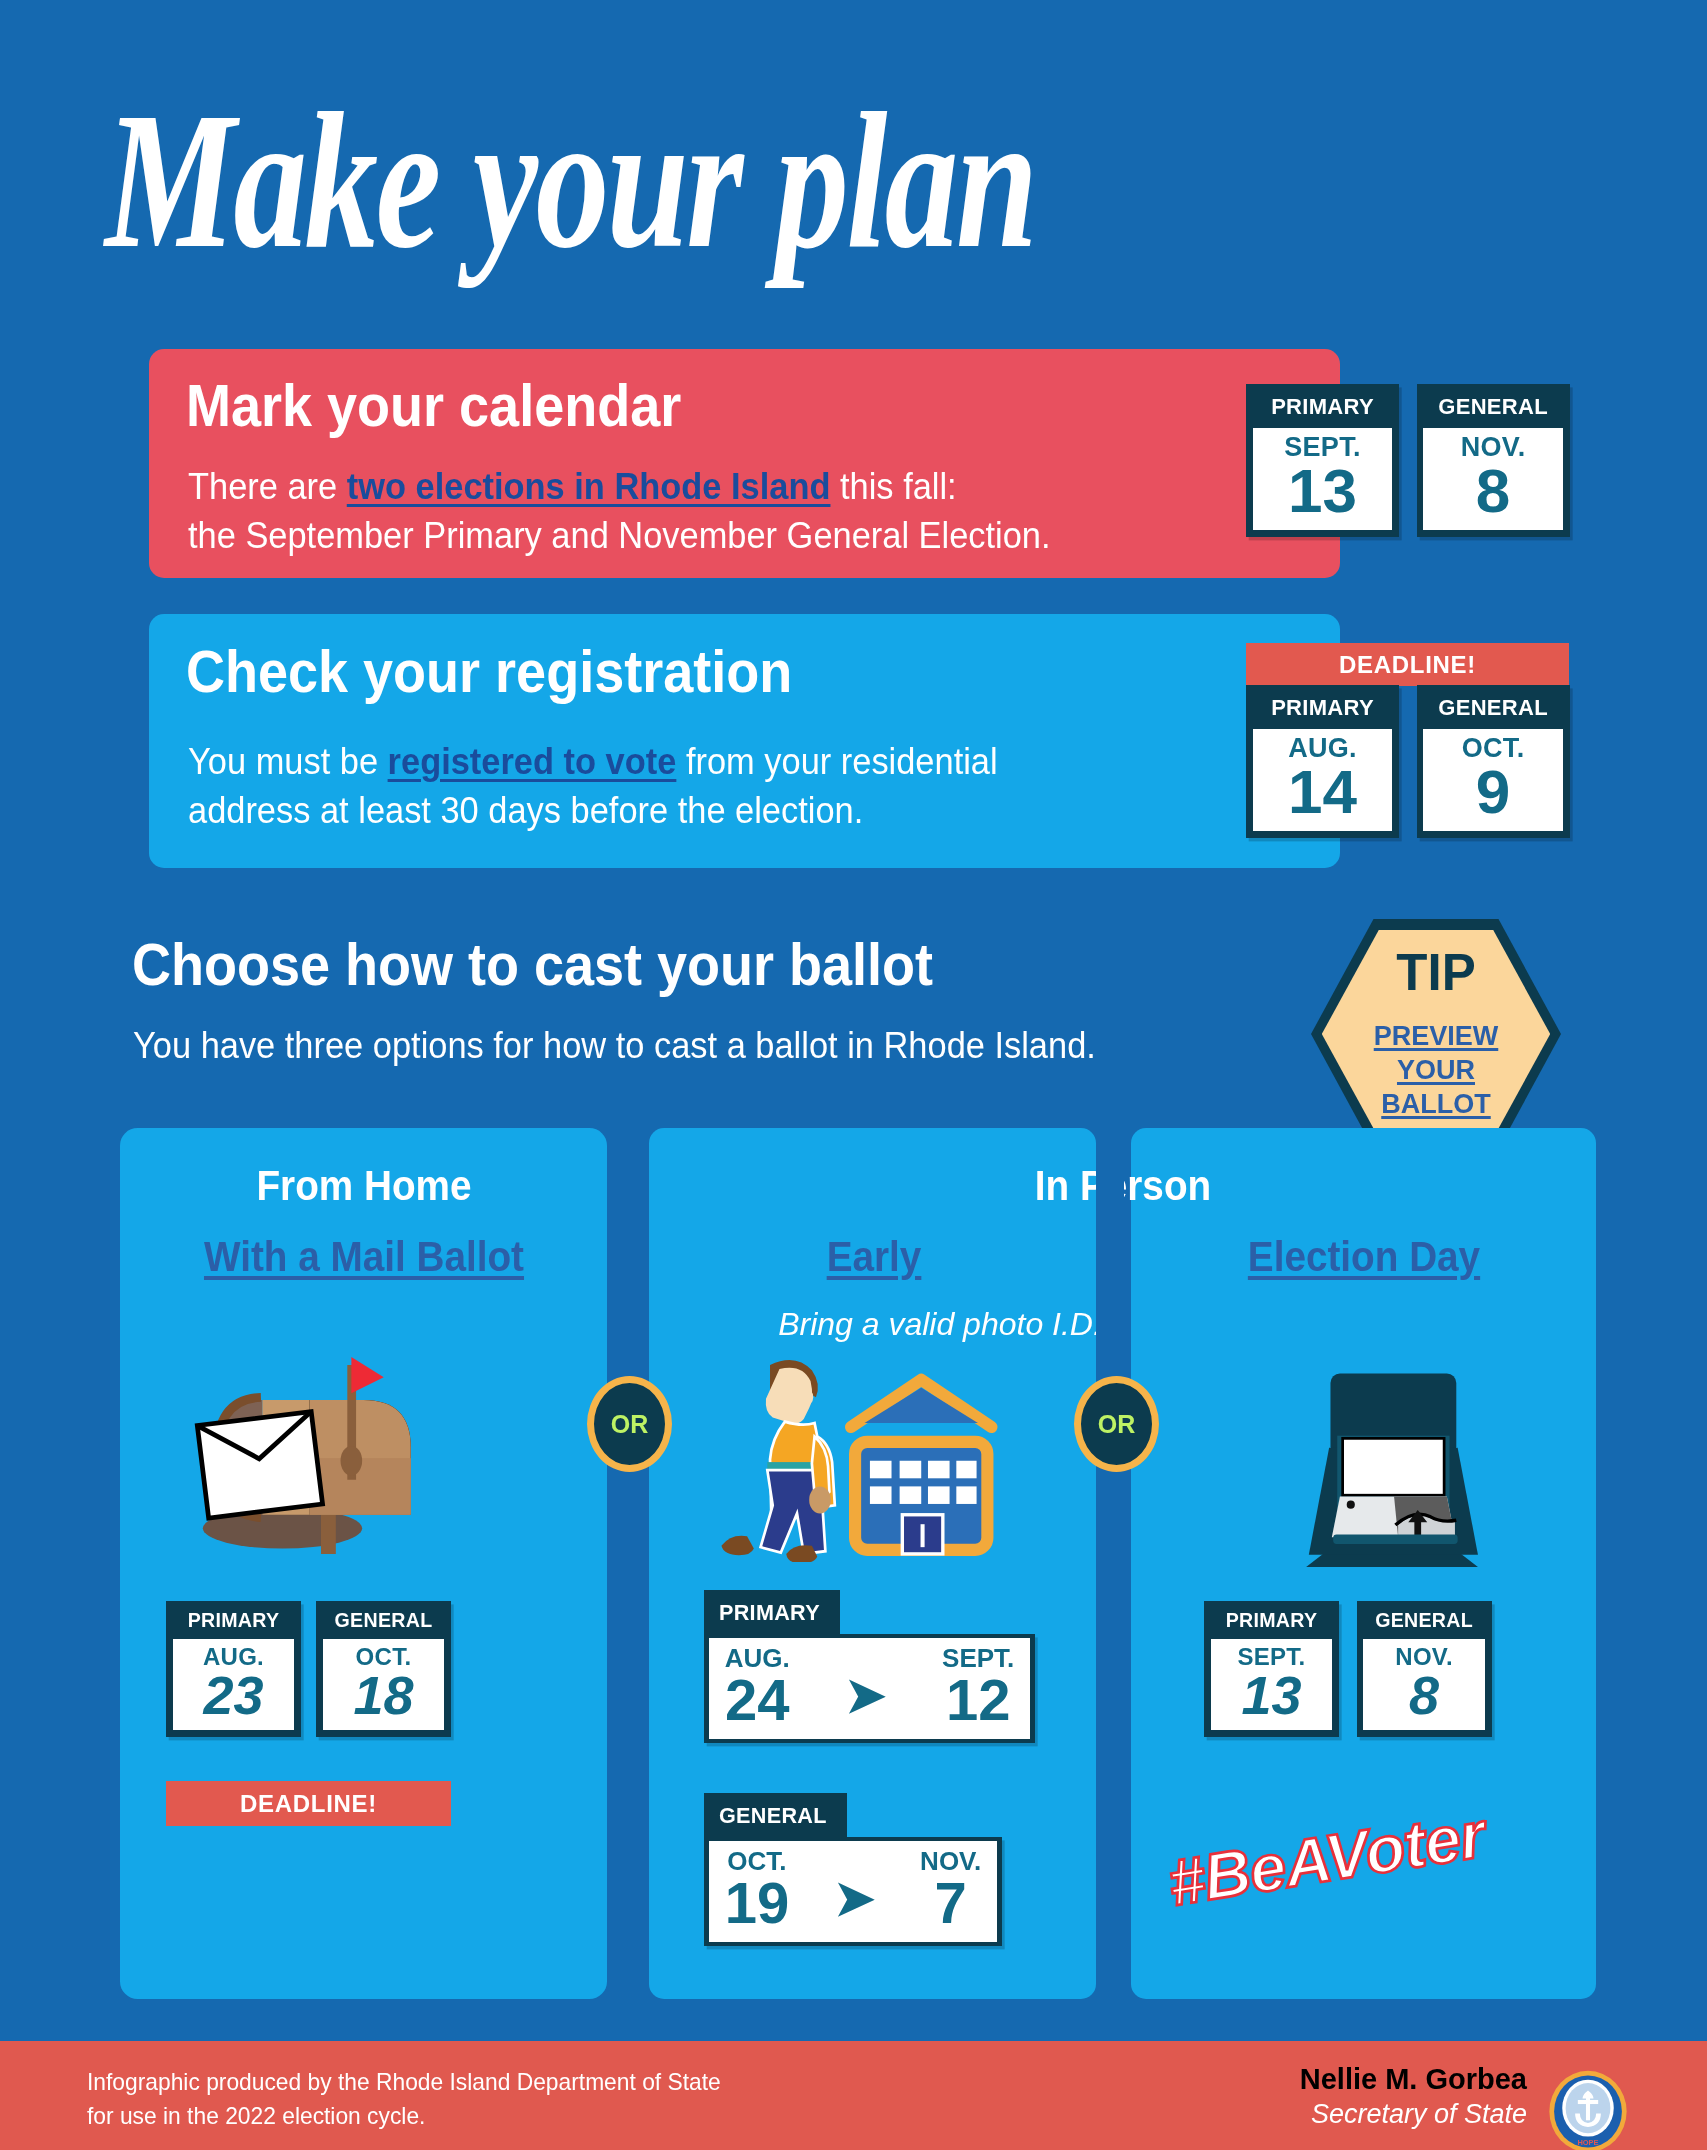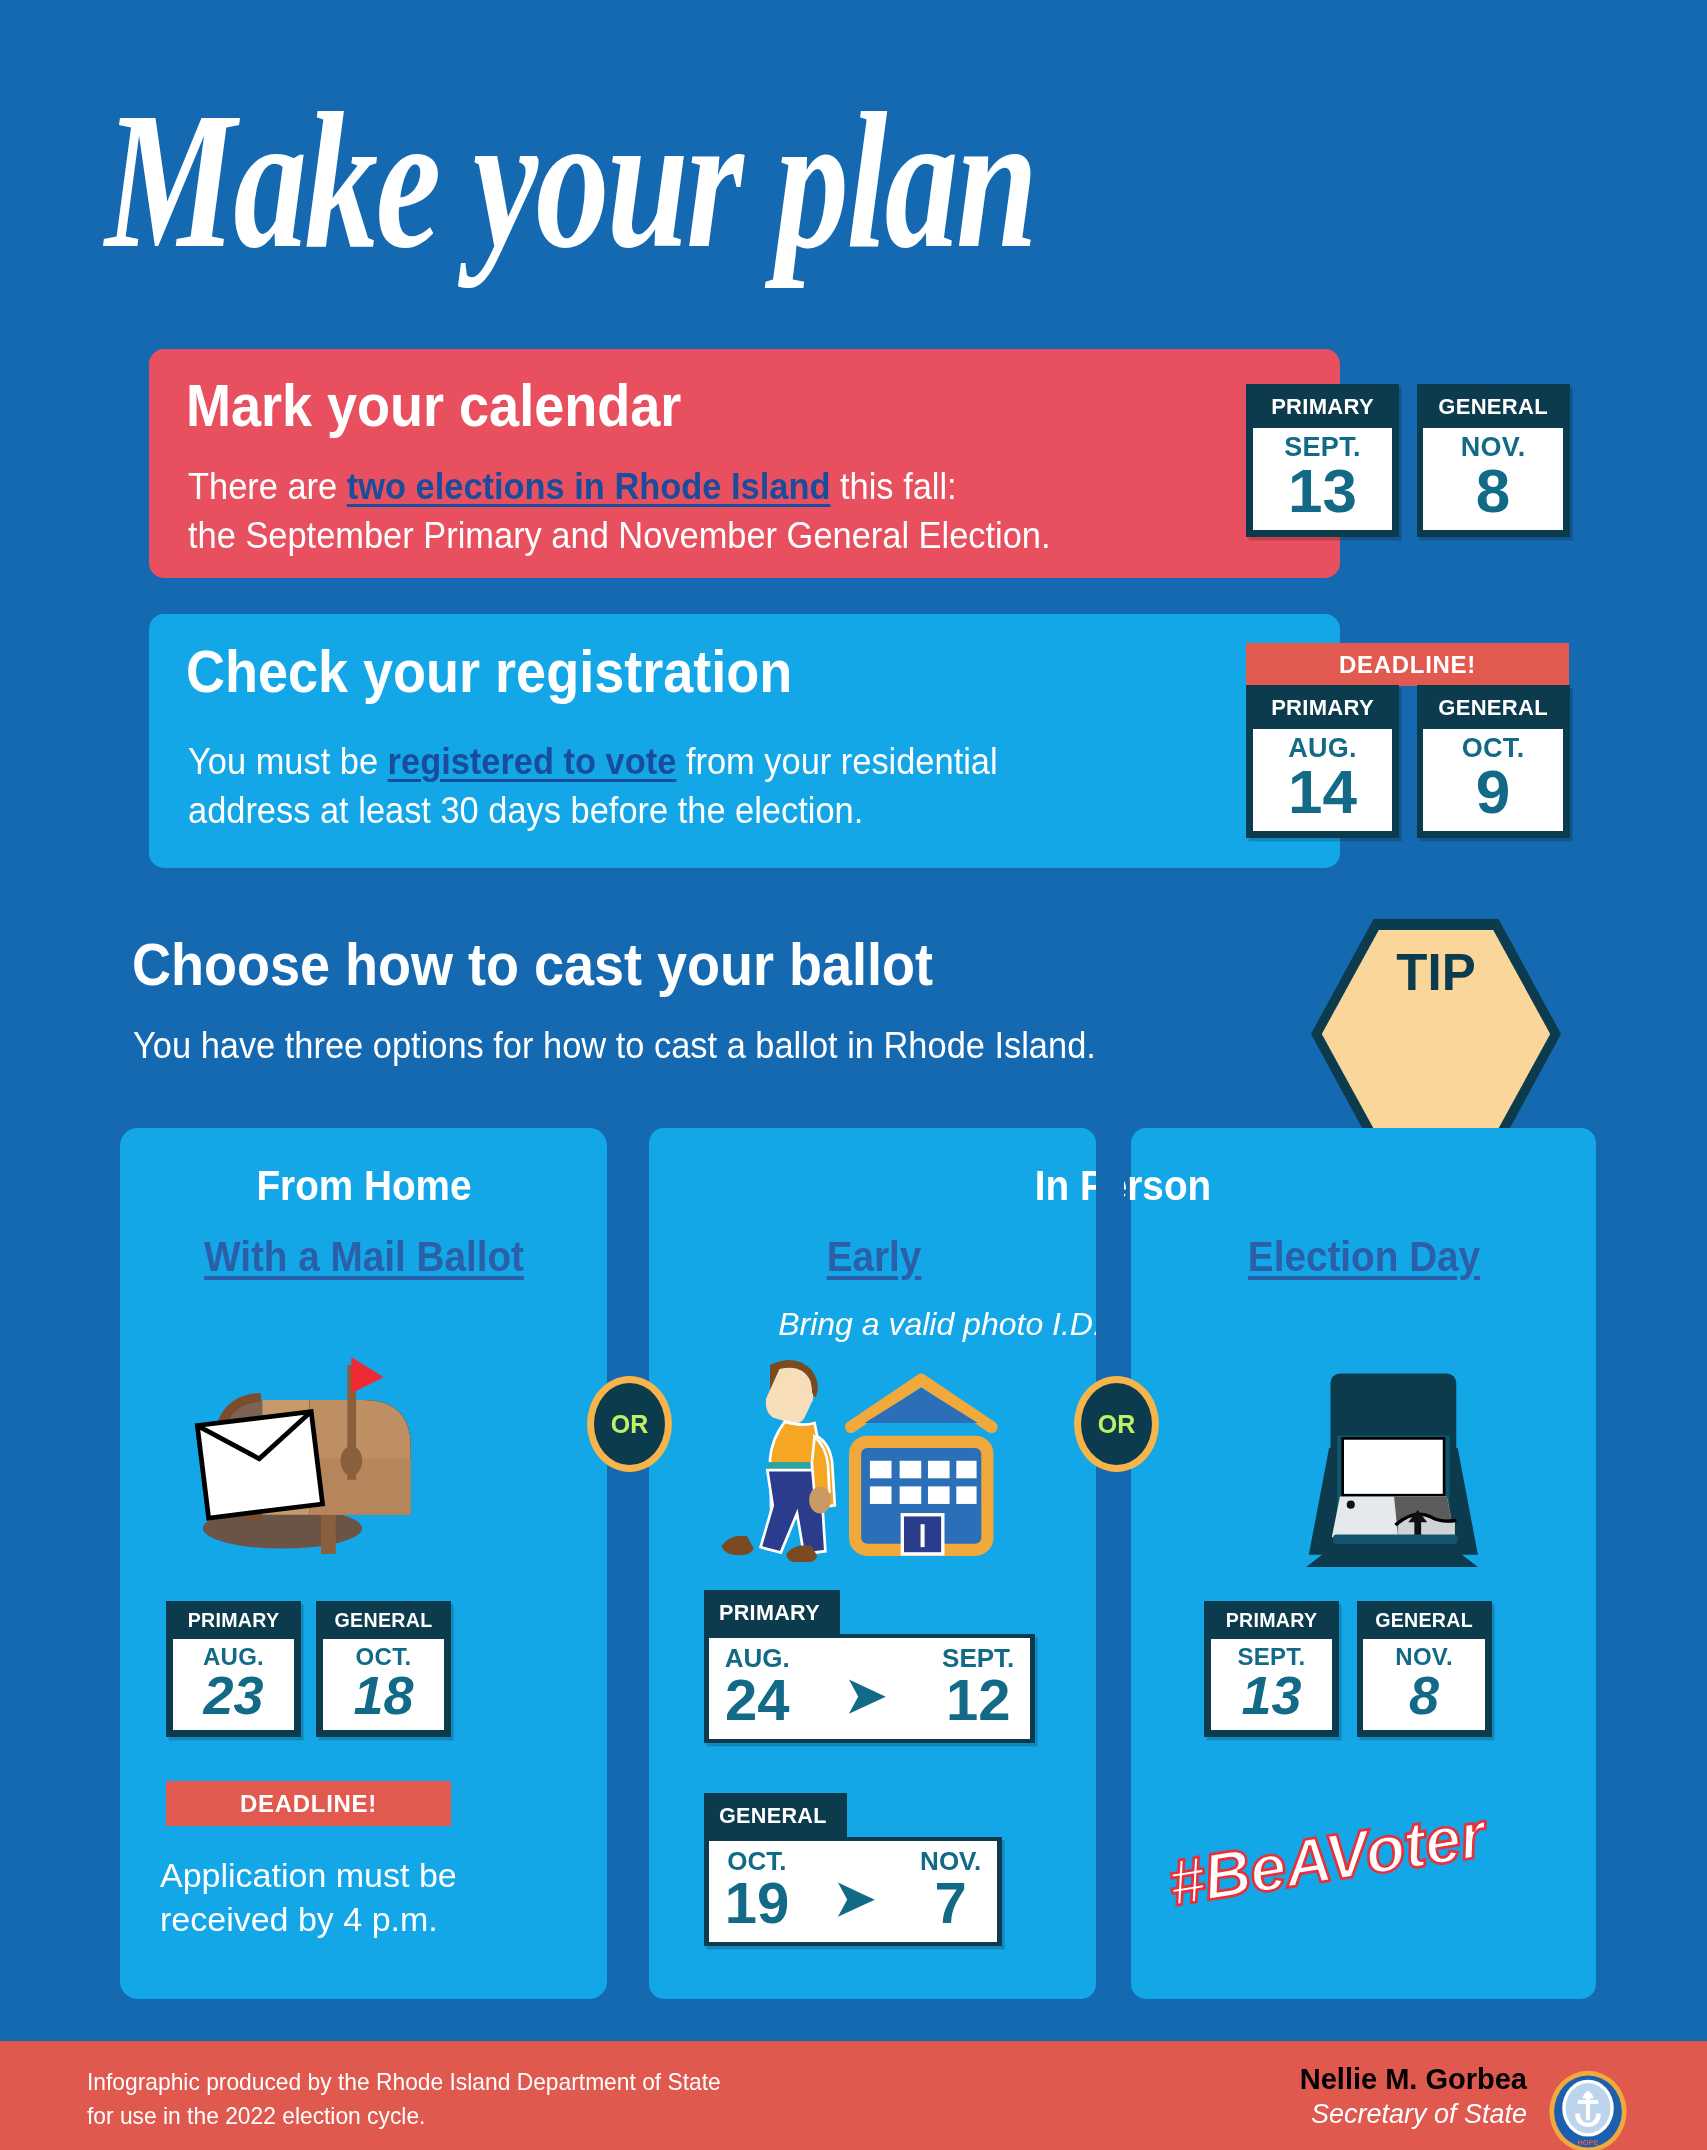--- a/index.html
+++ b/index.html
@@ -266,20 +266,25 @@
     </div>
   </div>
 
   <div class="sec3-title">Choose how to cast your ballot</div>
   <div class="sec3-sub">You have three options for how to cast a ballot in Rhode Island.</div>
 
   <div class="tip-wrap">
     <div class="hex-outer"></div>
     <div class="hex-inner"></div>
     <div class="tip-word">TIP</div>
+    <div class="tip-link">
+      <span>PREVIEW</span>
+      <span>YOUR</span>
+      <span>BALLOT</span>
+    </div>
   </div>
 
   <div class="panel" id="panel-home"></div>
   <div class="subpanel" id="sub-early"></div>
   <div class="subpanel" id="sub-eday"></div>
   <div class="divider" style="left:1096px; top:1128px; height:871px;"></div>
 
   <div class="panel-h" style="left:364px; top:1164px; transform:translateX(-50%) scaleX(.9);">From Home</div>
   <div class="sub-h" style="left:364px; top:1235px; transform:translateX(-50%) scaleX(.9);">With a Mail Ballot</div>
 
@@ -376,24 +381,20 @@
     <div class="cal sm">
       <div class="hdr">GENERAL</div>
       <div class="body">
         <div class="mon">OCT.</div>
         <div class="day">18</div>
       </div>
     </div>
   </div>
   <div class="deadline-bot" style="left:166px; top:1781px; width:285px;">DEADLINE!</div>
 
-  <div class="mailnote">
-    <div>Application must be</div>
-    <div>received by 4 p.m.</div>
-  </div>
 
   <div class="rangecard" style="left:704px; top:1590px; width:331px;">
     <div class="tab">PRIMARY</div>
     <div class="rbody">
       <div class="rinner">
         <div class="rcol">
           <div class="mon">AUG.</div>
           <div class="day">24</div>
         </div>
         <div class="rarrow">➤</div>

